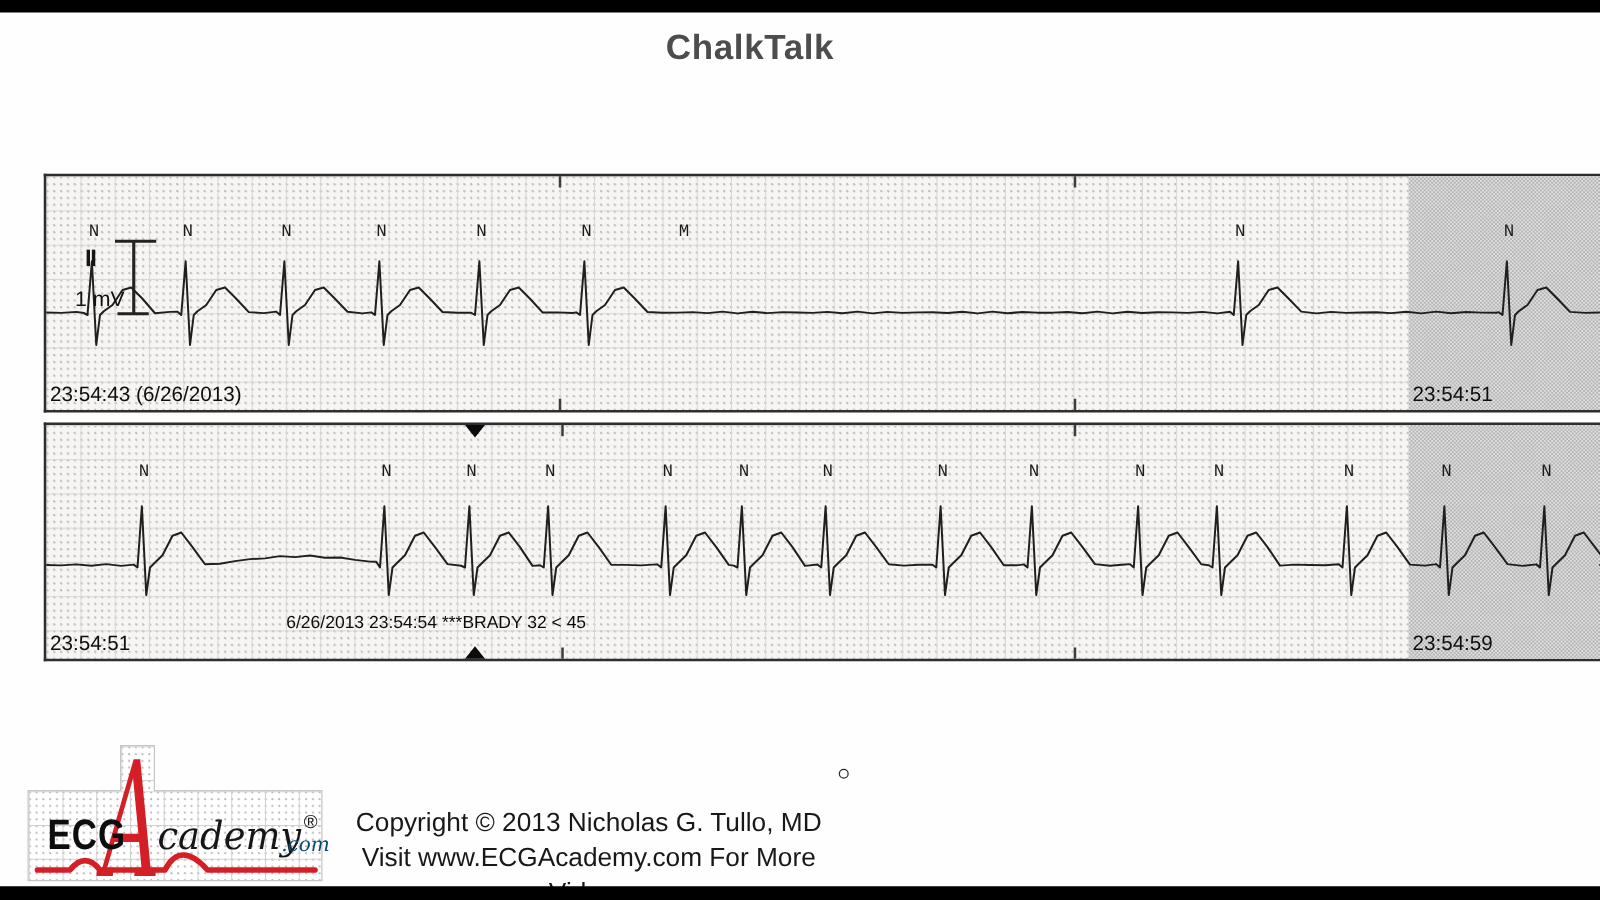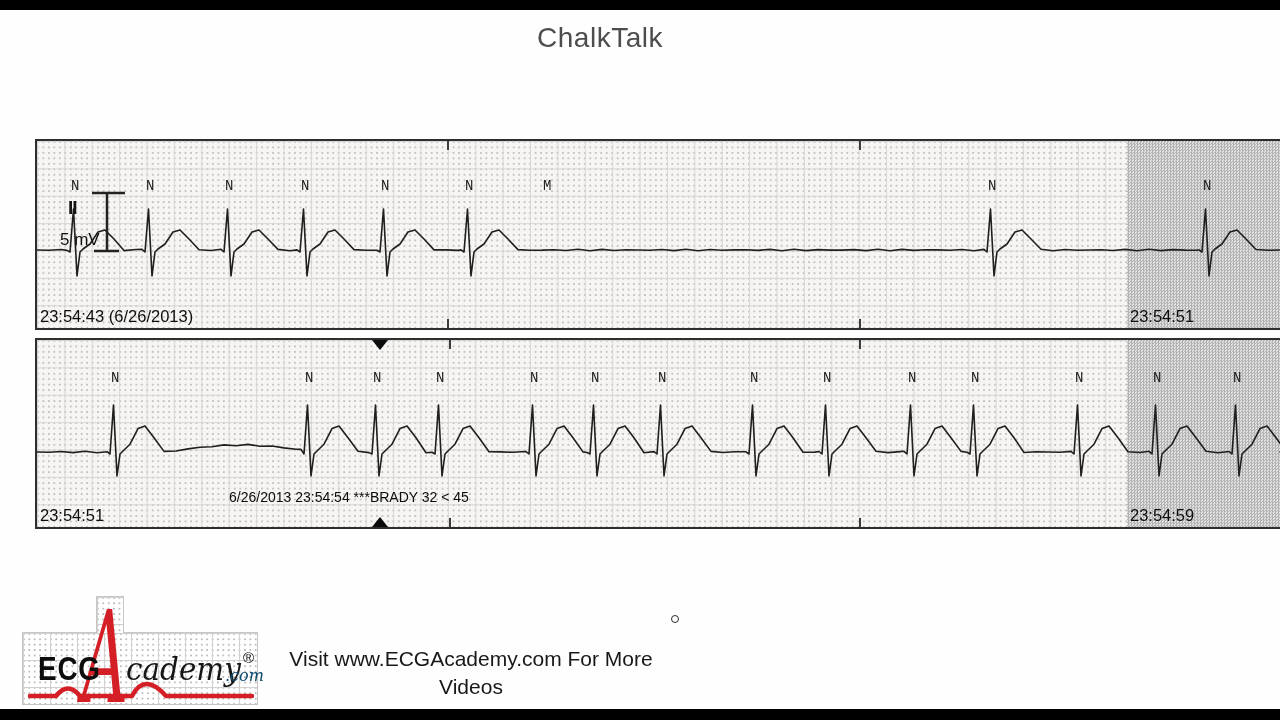--- a/index.html
+++ b/index.html
@@ -2,21 +2,21 @@
 <html><head>
 <meta charset="utf-8">
 <style>
   html,body{margin:0;padding:0;background:#fff;}
   .stage{position:relative;width:1280px;height:720px;background:#fefefe;overflow:hidden;
          font-family:"Liberation Sans",sans-serif;}
   .letterbox{position:absolute;left:0;width:1280px;background:#000;}
   .letterbox.top{top:0;height:10px;}
   .letterbox.bottom{top:709px;height:11px;}
   .video-title{position:absolute;top:22px;left:600px;transform:translateX(-50%);
-         font-size:28px;letter-spacing:.5px;color:#4d4d4d;}
+         font-size:28px;letter-spacing:.5px;color:#4d4d4d;font-weight:bold;}
   
   .strip{position:absolute;left:35px;width:1245px;height:191px;box-sizing:border-box;
          border:2px solid #2e2e2e;border-right:none;
          background-color:#f6f5f3;
          background-image:
            linear-gradient(#d8d7d4 1px, transparent 1px),
            linear-gradient(90deg,#d8d7d4 1px, transparent 1px),
            radial-gradient(circle at 1px 1px,#c3c2c0 .9px, transparent 1.1px);
          background-size:27.4px 27.4px,27.4px 27.4px,5.48px 5.48px;}
   .strip1{top:139px;}
@@ -84,21 +84,21 @@
 
   <div class="video-title">ChalkTalk</div>
 
   <div class="strip strip1">
     <div class="shade" style="left: 1090px; width: 153px;"></div>
     <svg class="trace-svg" width="1243" height="186" viewBox="0 0 1243 186">
       <path class="trace" d="M0 109.0 L12.0 109.3 L24.0 108.5 L30.0 109.4 L33.0 111.0 L36.5 68.0 L40.0 135.0 L43.0 111.0 L46.0 108.0 L53.0 103.0 L61.0 91.0 L68.0 89.0 L77.0 98.0 L87.0 109.6 L99.0 108.5 L105.0 108.4 L108.0 111.0 L111.5 68.0 L115.0 135.0 L118.0 111.0 L121.0 108.0 L128.0 103.0 L136.0 91.0 L143.0 89.0 L152.0 98.0 L162.0 108.7 L174.0 109.5 L184.0 108.3 L187.0 111.0 L190.5 68.0 L194.0 135.0 L197.0 111.0 L200.0 108.0 L207.0 103.0 L215.0 91.0 L222.0 89.0 L231.0 98.0 L241.0 108.4 L253.0 109.7 L260.0 108.9 L263.0 111.0 L266.5 68.0 L270.0 135.0 L273.0 111.0 L276.0 108.0 L283.0 103.0 L291.0 91.0 L298.0 89.0 L307.0 98.0 L317.0 108.6 L329.0 109.2 L340.0 109.2 L343.0 111.0 L346.5 68.0 L350.0 135.0 L353.0 111.0 L356.0 108.0 L363.0 103.0 L371.0 91.0 L378.0 89.0 L387.0 98.0 L397.0 108.9 L409.0 108.9 L421.0 109.4 L424.0 108.9 L427.0 111.0 L430.5 68.0 L434.0 135.0 L437.0 111.0 L440.0 108.0 L447.0 103.0 L455.0 91.0 L462.0 89.0 L471.0 98.0 L481.0 108.6 L493.0 109.2 L505.0 109.1 L517.0 108.7 L529.0 109.5 L541.0 108.3 L553.0 109.7 L565.0 108.4 L577.0 109.5 L589.0 108.7 L601.0 109.0 L613.0 109.3 L625.0 108.5 L637.0 109.6 L649.0 108.3 L661.0 109.7 L673.0 108.5 L685.0 109.3 L697.0 108.9 L709.0 108.8 L721.0 109.4 L733.0 108.4 L745.0 109.7 L757.0 108.3 L769.0 109.6 L781.0 108.6 L793.0 109.1 L805.0 109.1 L817.0 108.6 L829.0 109.6 L841.0 108.3 L853.0 109.7 L865.0 108.4 L877.0 109.4 L889.0 108.8 L901.0 108.9 L913.0 109.3 L925.0 108.5 L937.0 109.7 L947.0 108.4 L950.0 111.0 L953.5 68.0 L957.0 135.0 L960.0 111.0 L963.0 108.0 L970.0 103.0 L978.0 91.0 L985.0 89.0 L994.0 98.0 L1004.0 108.3 L1016.0 109.7 L1028.0 108.5 L1040.0 109.3 L1052.0 109.0 L1064.0 108.8 L1076.0 109.5 L1088.0 108.4 L1100.0 109.7 L1112.0 108.3 L1124.0 109.6 L1136.0 108.6 L1148.0 109.1 L1160.0 109.2 L1162.0 108.8 L1165.0 111.0 L1168.5 68.0 L1172.0 135.0 L1175.0 111.0 L1178.0 108.0 L1185.0 103.0 L1193.0 91.0 L1200.0 89.0 L1209.0 98.0 L1219.0 108.5 L1231.0 109.3 L1243.0 109.0"></path>
       <path class="calib" d="M55 52 L88 52 M70 53 L70 110 M57 110 L82 110"></path>
     </svg>
     <span class="lead-label">II</span>
-    <span class="cal-label">5 mV</span>
+    <span class="cal-label">1 mV</span>
     <span class="ts ts-left">23:54:43 (6/26/2013)</span>
     <span class="ts ts-right">23:54:51</span>
   <span class="beat-label" style="left: 34px;">N</span>
       <span class="beat-label" style="left: 109px;">N</span>
       <span class="beat-label" style="left: 188px;">N</span>
       <span class="beat-label" style="left: 264px;">N</span>
       <span class="beat-label" style="left: 344px;">N</span>
       <span class="beat-label" style="left: 428px;">N</span>
       <span class="beat-label" style="left: 951px;">N</span>
       <span class="beat-label" style="left: 1166px;">N</span>
@@ -147,19 +147,20 @@
       <path class="logo-trace" d="M8 100 L34 100 C42 90 50 90 58 100 L110 100 C118 84 130 84 144 100 L230 100"></path>
     </svg>
     <span class="logo-prefix">ECG</span>
     <span class="logo-a">A</span>
     <span class="logo-suffix">cademy</span>
     <span class="logo-tld">.com</span>
     <span class="logo-reg">®</span>
   </div>
 
   <div class="footer-text">
+    <div>Copyright © 2013 Nicholas G. Tullo, MD</div>
     <div>Visit www.ECGAcademy.com For More Videos</div>
   </div>
 
   <div class="cursor-dot"></div>
 
   <div class="letterbox bottom"></div>
 </div>
 
 </body></html>

